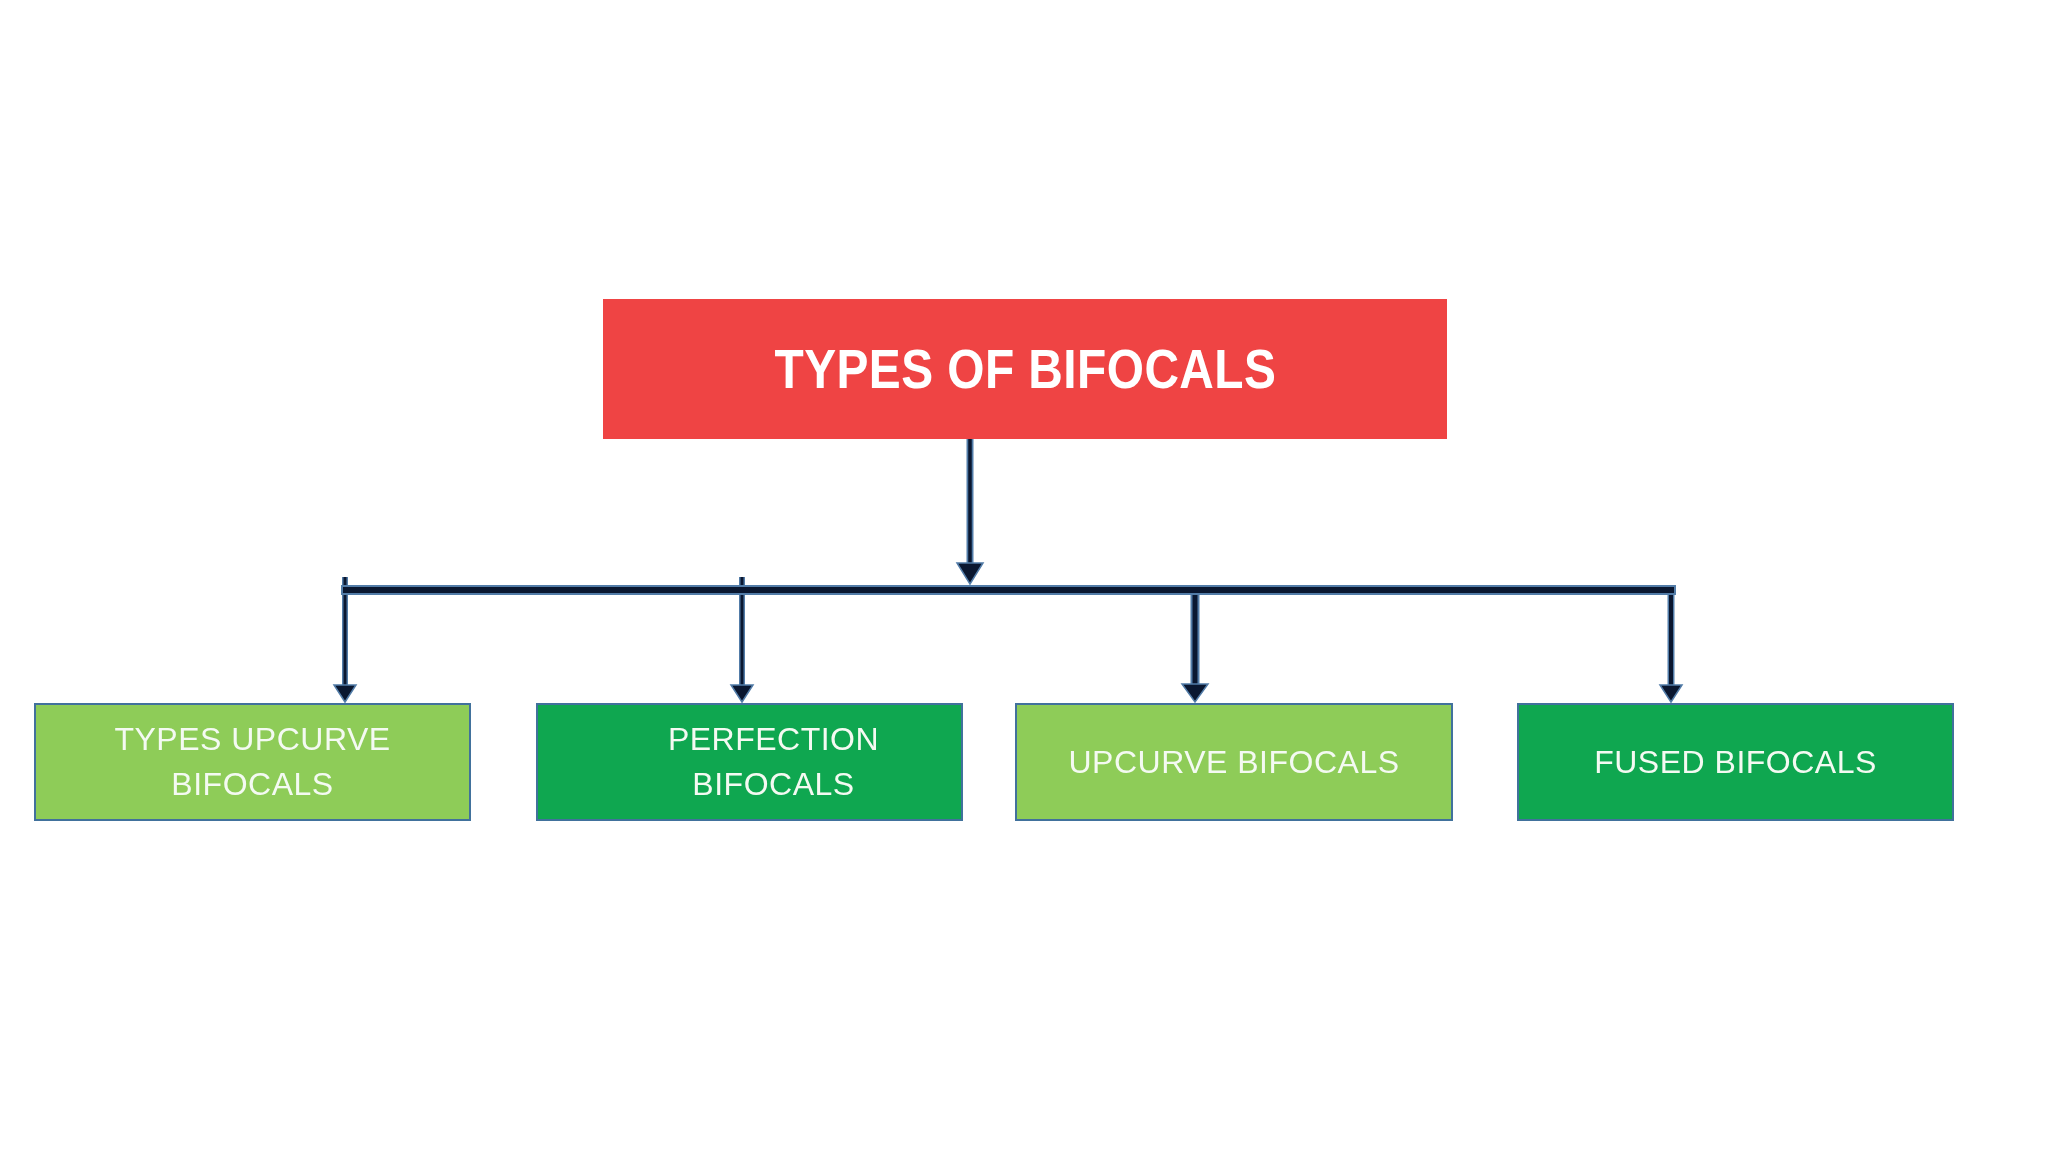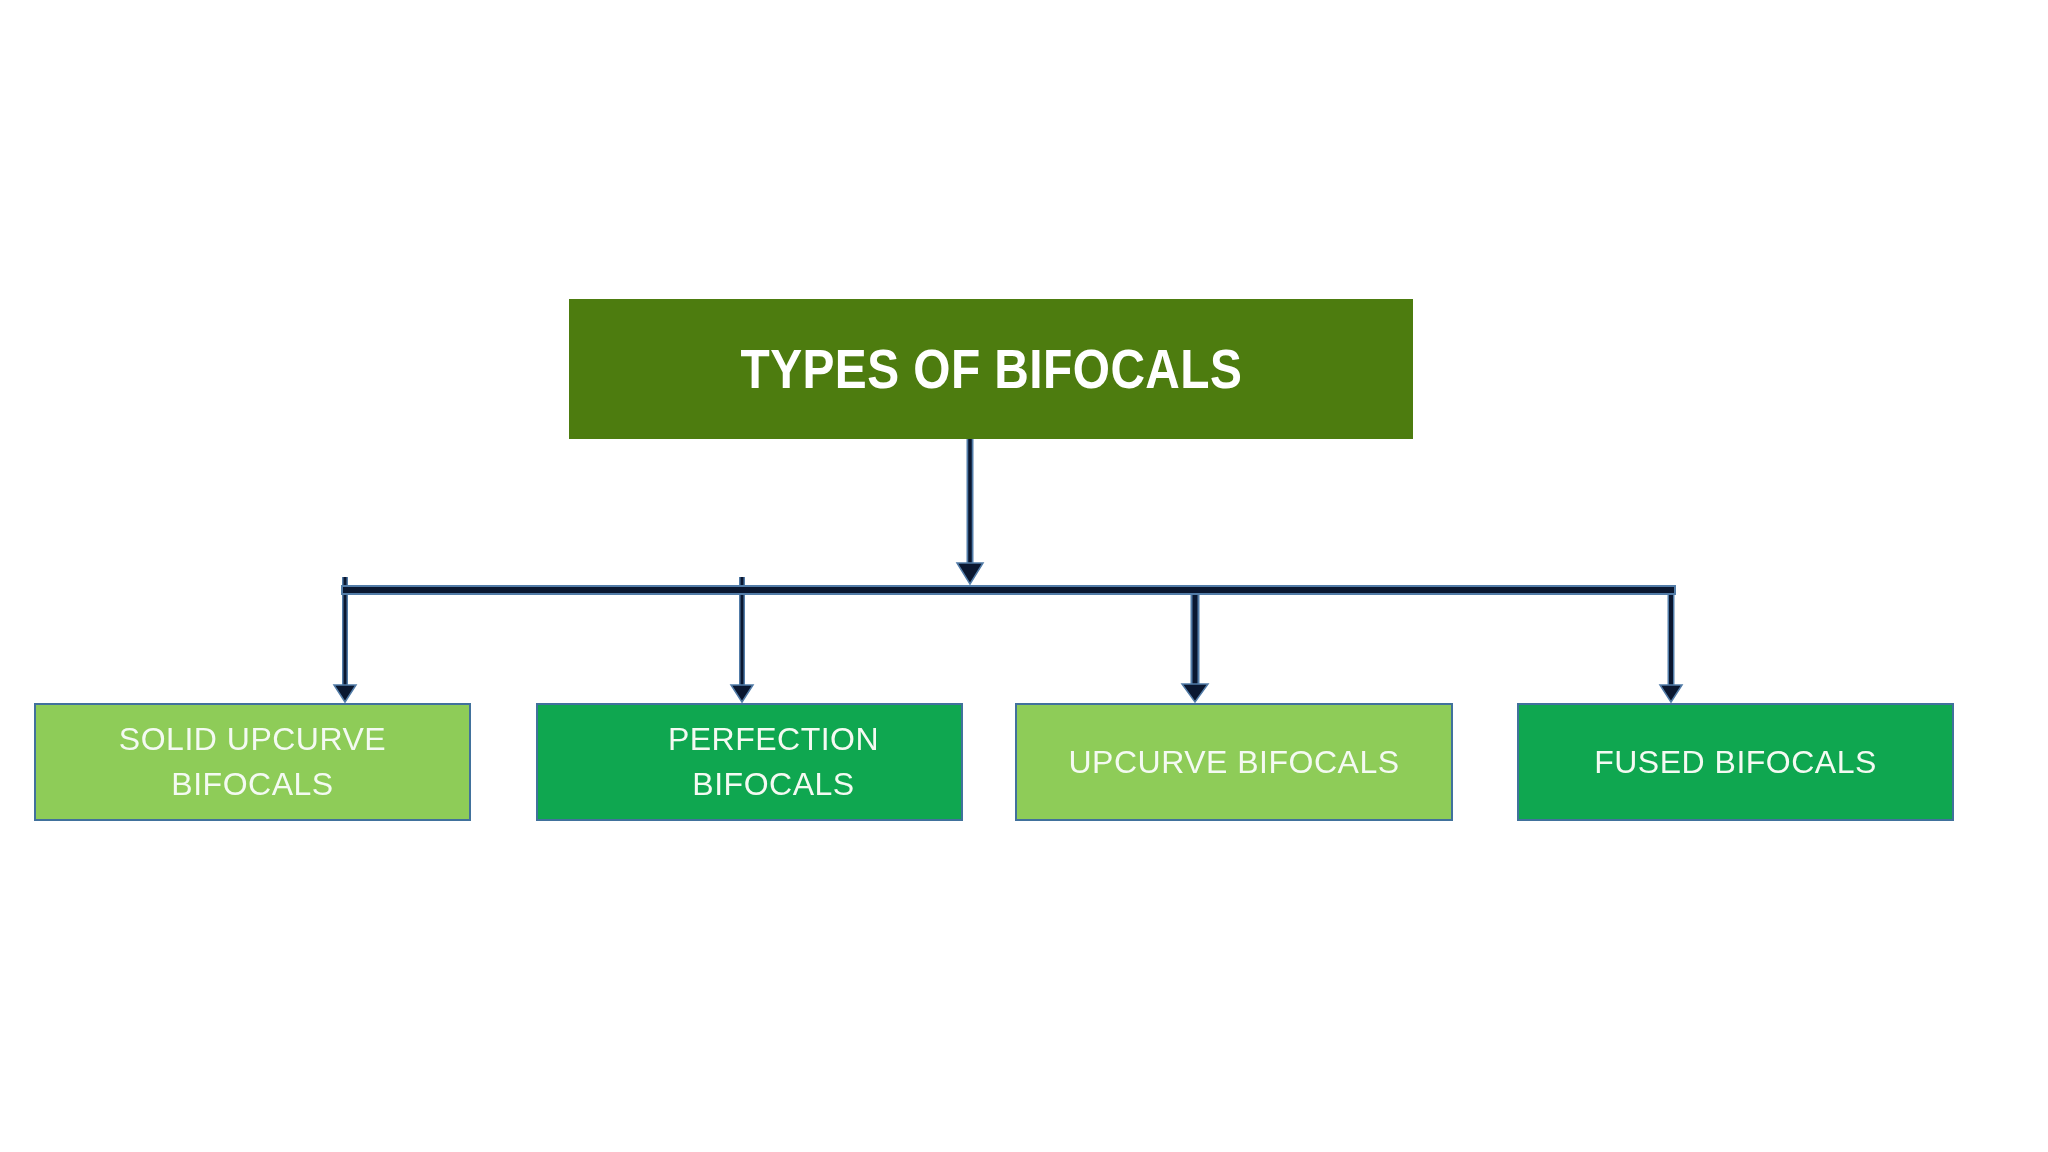--- a/index.html
+++ b/index.html
@@ -98,26 +98,26 @@
 
     <rect x="342" y="586" width="1333" height="8" stroke-width="2" style="fill: rgb(10, 23, 48); stroke: rgb(82, 124, 168);"></rect>
 
     <g>
       <line x1="970" y1="439" x2="970" y2="566" stroke-width="7" style="stroke: rgb(82, 124, 168);"></line>
       <line x1="970" y1="439" x2="970" y2="566" stroke-width="3.5" style="stroke: rgb(10, 23, 48);"></line>
       <polygon points="957,563 983,563 970,584" stroke-width="1.5" style="fill: rgb(10, 23, 48); stroke: rgb(82, 124, 168);"></polygon>
     </g>
   </svg>
 
-  <div class="node node-root" style="background-color: #4d7c0f;">
+  <div class="node node-root" style="background-color: #ef4444; margin-left: 34px;">
     <span class="label" style="color: rgb(255, 255, 255);">TYPES OF BIFOCALS</span>
   </div>
 
   <div class="node node-child pos-1" style="background-color: rgb(142, 204, 88); border-color: rgb(65, 113, 156);">
-    <span class="label" style="color: rgb(244, 250, 242);">SOLID UPCURVE
+    <span class="label" style="color: rgb(244, 250, 242);">TYPES UPCURVE
 BIFOCALS</span>
   </div>
 
   <div class="node node-child pos-2" style="background-color: rgb(15, 167, 80); border-color: rgb(65, 113, 156);">
     <span class="label" style="color: rgb(244, 250, 242);">PERFECTION BIFOCALS</span>
   </div>
 
   <div class="node node-child pos-3" style="background-color: rgb(142, 204, 88); border-color: rgb(65, 113, 156);">
     <span class="label" style="color: rgb(244, 250, 242);">UPCURVE BIFOCALS</span>
   </div>

